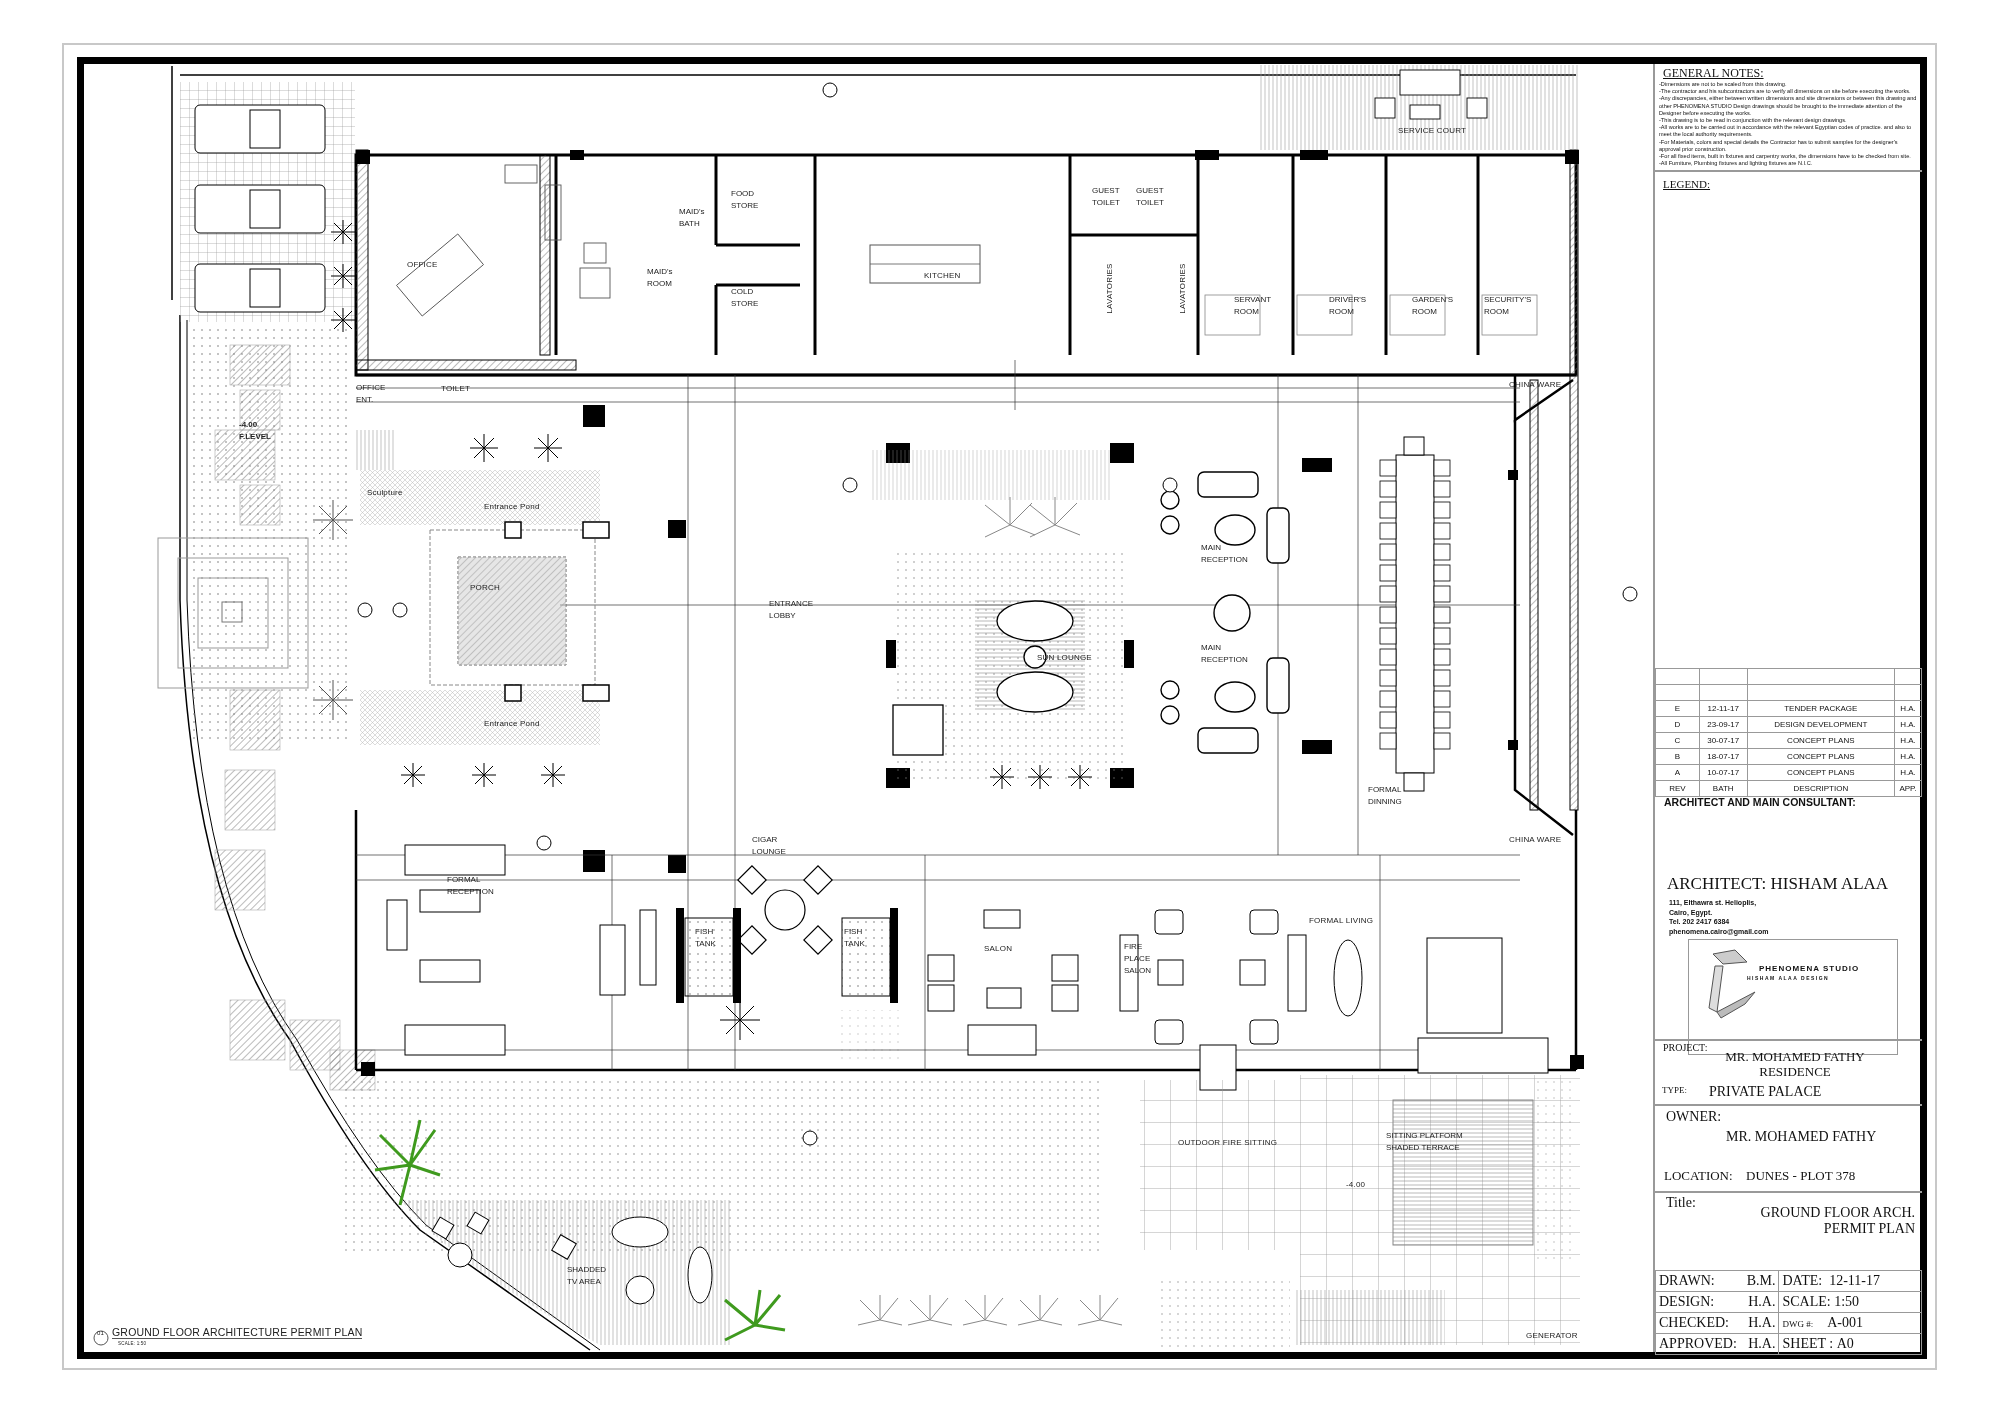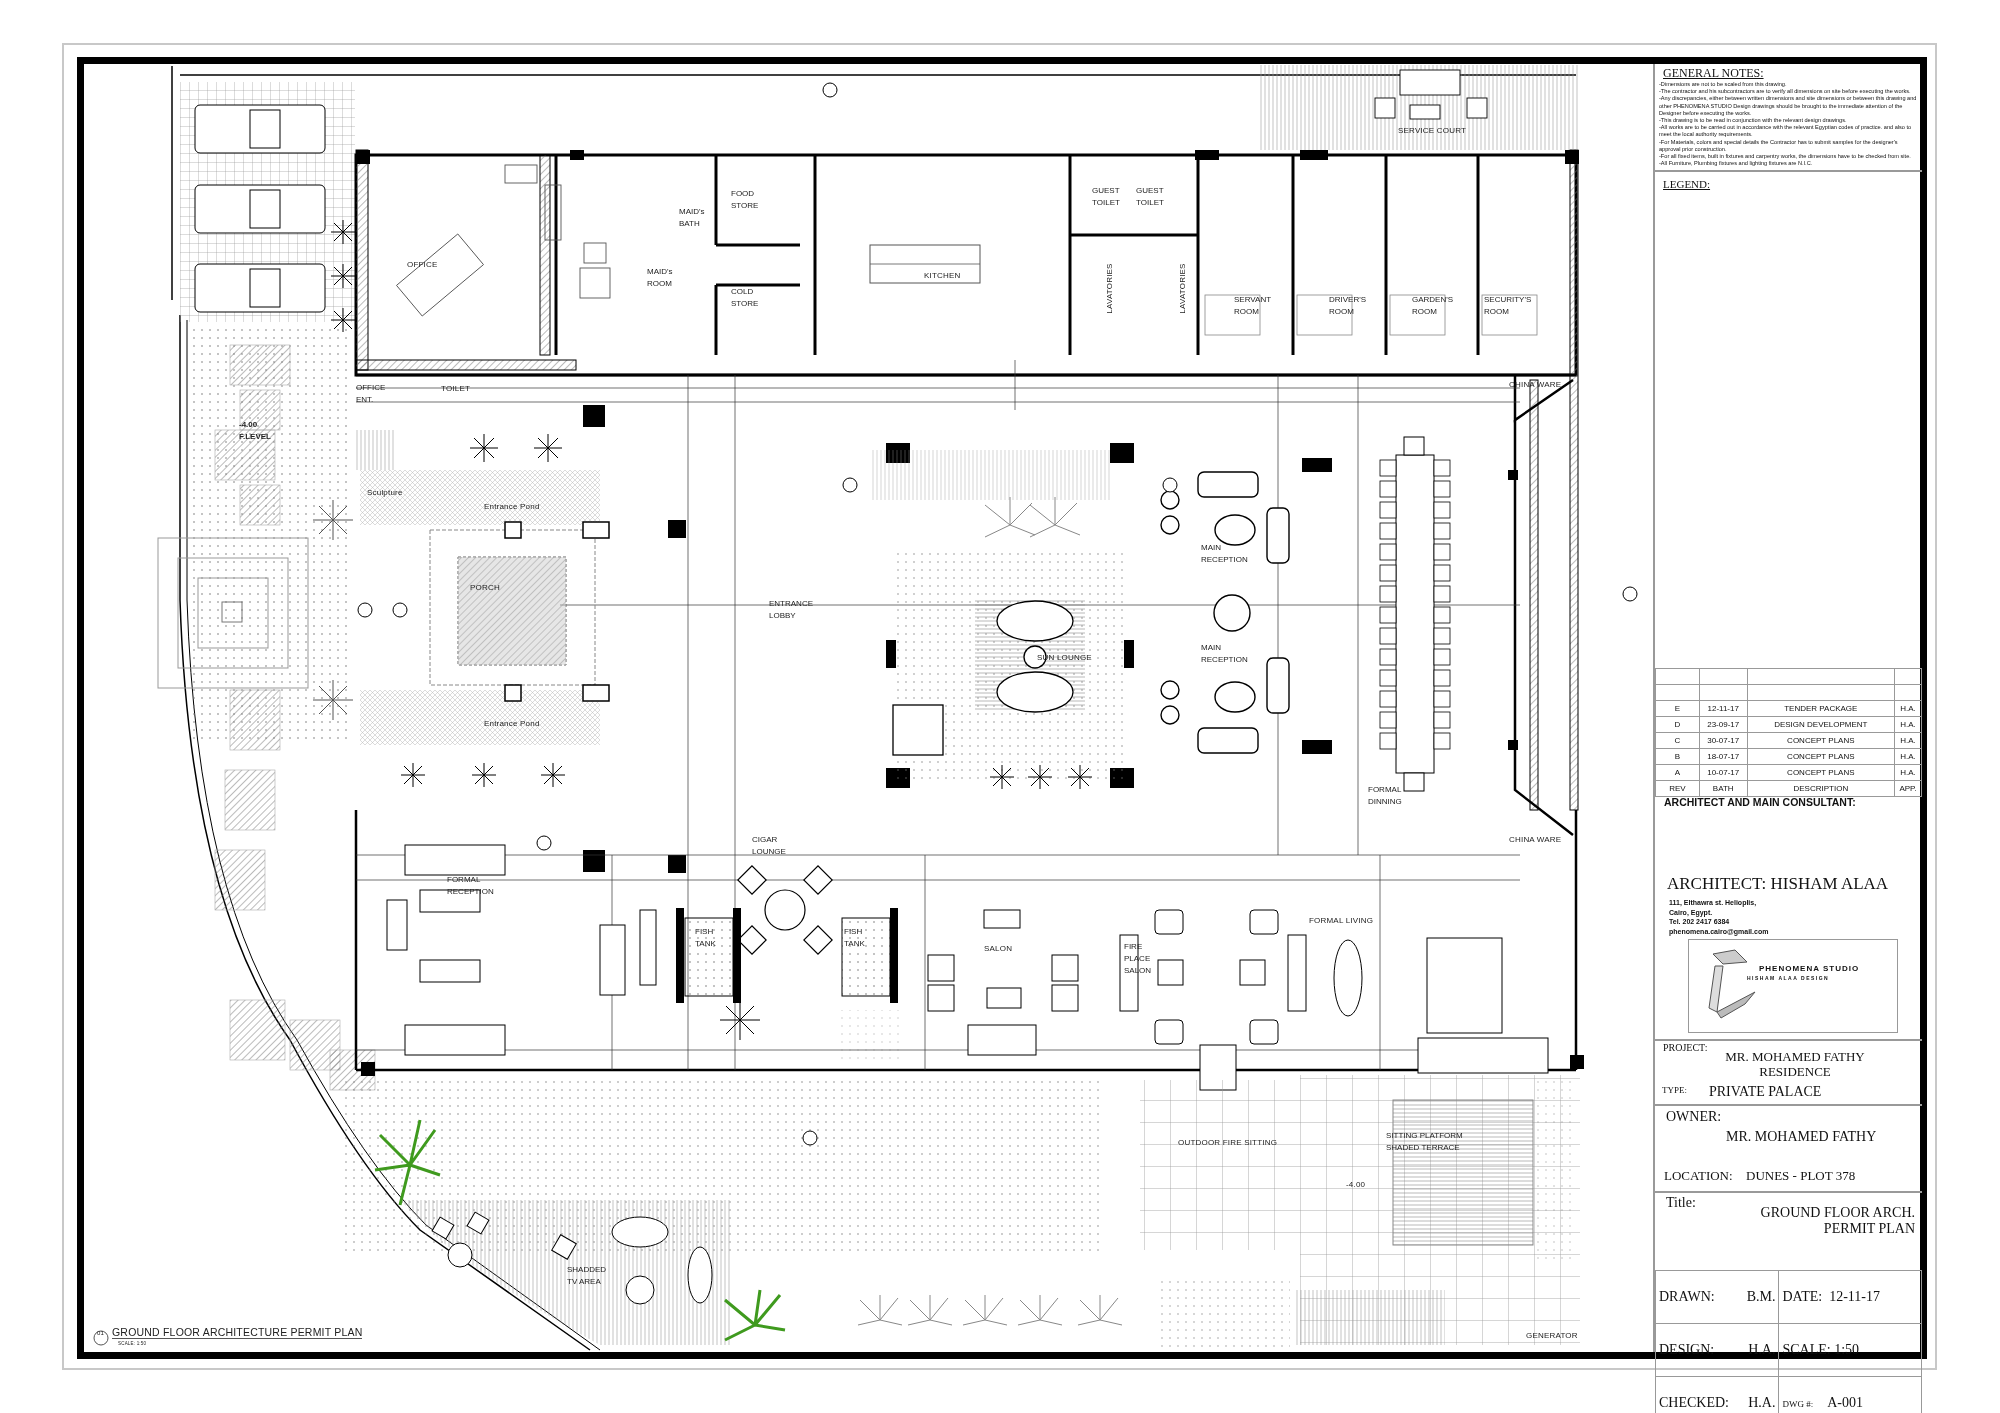--- a/index.html
+++ b/index.html
@@ -17,26 +17,26 @@
   .rev{position:absolute;left:0;top:604px;width:267px;border-collapse:collapse;font-family:"Liberation Sans",sans-serif;font-size:8px;}
   .rev td{border:1px solid #999;height:15px;text-align:center;padding:0;}
   .tb-line{position:absolute;left:0;width:267px;border-top:2px solid #999;}
   .consult{position:absolute;left:9px;top:732px;font-family:"Liberation Sans",sans-serif;font-weight:bold;font-size:10.5px;}
   .brandbox{position:absolute;left:12px;top:746px;width:250px;height:62px;border:1px solid #888;box-sizing:border-box;font-family:"Liberation Sans",sans-serif;}
   .brand1{position:absolute;left:8px;top:0px;font-size:30px;font-weight:900;letter-spacing:0.5px;}
   .brand2{position:absolute;left:10px;top:30px;font-size:19px;font-weight:900;}
   .brand3{position:absolute;left:6px;top:52px;font-size:5.5px;font-weight:bold;}
   .arch{position:absolute;left:12px;top:810px;font-size:17px;}
   .addr{position:absolute;left:14px;top:834px;font-family:"Liberation Sans",sans-serif;font-size:7px;font-weight:bold;line-height:9.5px;}
-  .logo{position:absolute;left:33px;top:875px;width:210px;height:94px;border:1px solid #999;box-sizing:border-box;}
+  .logo{position:absolute;left:33px;top:875px;width:210px;height:116px;border:1px solid #999;box-sizing:border-box;}
   .logo-t1{position:absolute;left:70px;top:24px;font-family:"Liberation Sans",sans-serif;font-size:8px;font-weight:bold;letter-spacing:1px;}
   .logo-t2{position:absolute;left:58px;top:35px;font-family:"Liberation Sans",sans-serif;font-size:5px;font-weight:bold;letter-spacing:1.5px;}
   .cell-lbl{position:absolute;font-size:13px;}
   .grid2{position:absolute;left:0;top:1206px;width:267px;border-collapse:collapse;font-size:14px;}
-  .grid2 td{border:1px solid #999;height:20px;padding:16px 3px;white-space:nowrap;}
+  .grid2 td{border:1px solid #999;height:20px;padding:0 3px;white-space:nowrap;}
 </style>
 </head>
 <body>
 
 <div class="abs paper"></div>
 <div class="abs frame"></div>
 
 <div class="abs plan">
   <svg width="1566" height="1288" viewBox="84 64 1566 1288" style="position:absolute;left:0;top:0">
     <defs>

